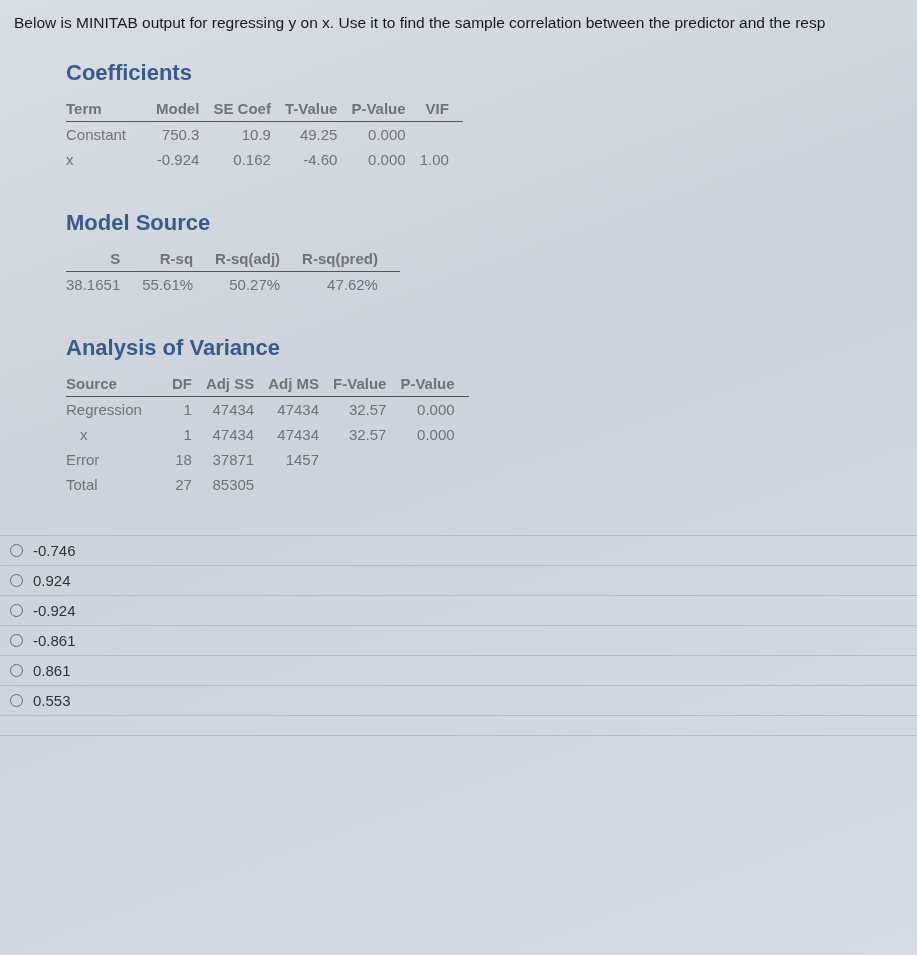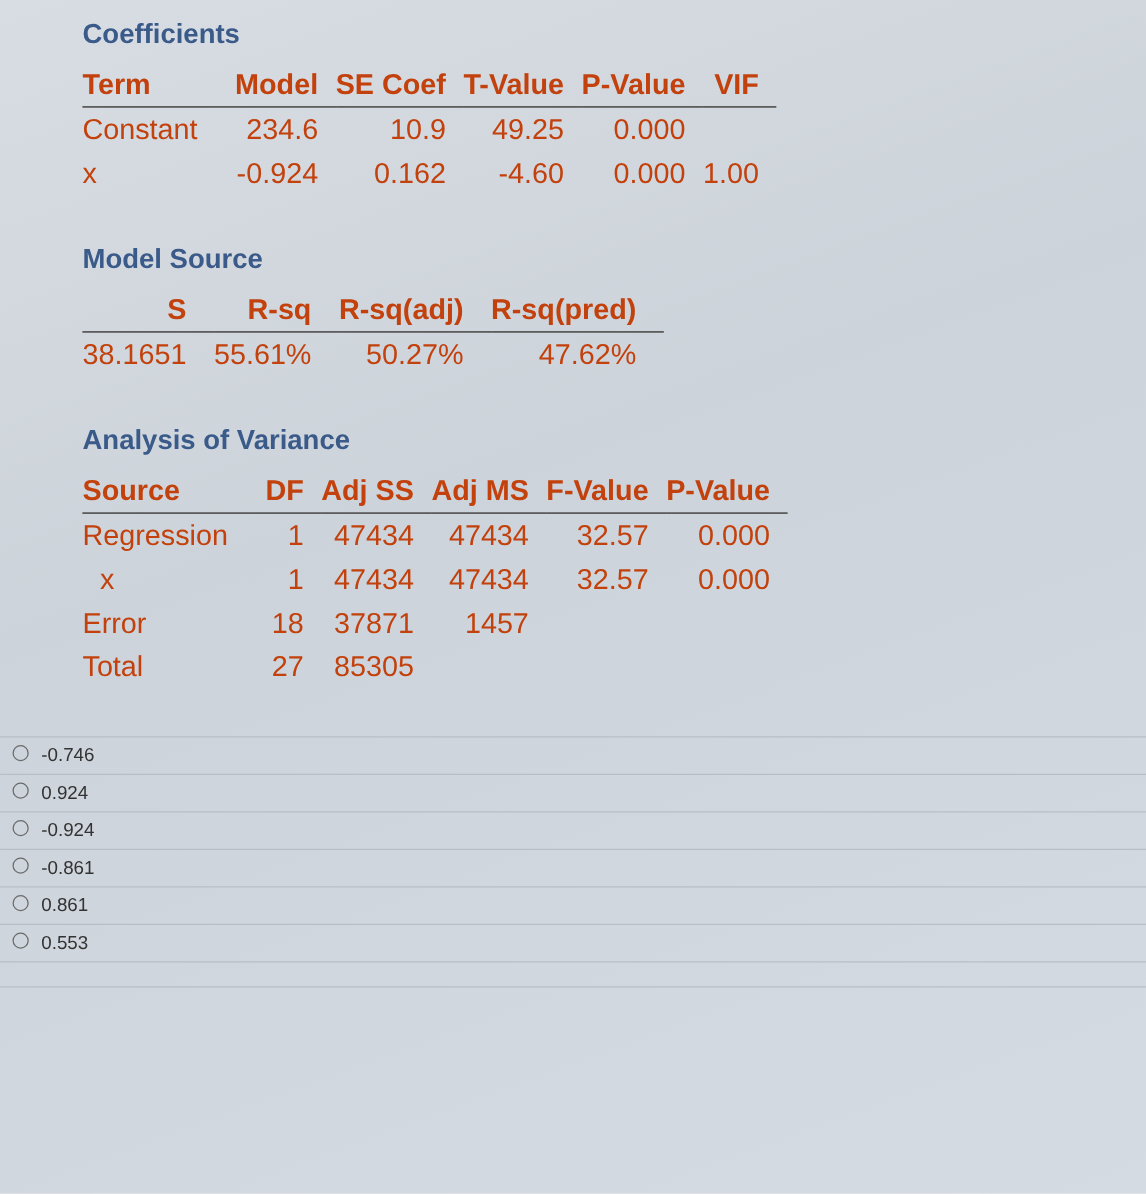--- a/index.html
+++ b/index.html
@@ -24,37 +24,38 @@
   h2.section {
     font-size: 22px;
     font-weight: bold;
     color: #3a5a8a;
     margin-bottom: 10px;
   }
   table { border-collapse: collapse; }
   th, td {
     padding: 4px 14px 4px 0;
     text-align: right;
-    font-size: 23px;
-    color: #c2410c;
+    font-size: 15px;
+    color: #737373;
     white-space: nowrap;
   }
   th { font-weight: bold; }
   td.label, th.label { text-align: left; padding-right: 30px; }
   thead tr th { border-bottom: 1.5px solid #555; }
   .topbar th { border-bottom: 1.5px solid #555; }
   .coef-table, .summary-table, .anova-table { margin-bottom: 38px; }
   .summary-table th, .summary-table td { padding-right: 22px; }
 
   .answers {
     margin-top: 10px;
     border-top: 1px solid #b8bec6;
   }
   .answer-row {
     display: flex;
+    align-items: center;
     border-bottom: 1px solid #b8bec6;
     padding: 6px 10px;
     font-size: 15px;
     color: #333;
   }
   .answer-row .radio {
     width: 13px; height: 13px;
     border: 1.5px solid #6a6a6a;
     border-radius: 50%;
     margin-right: 10px;
@@ -63,39 +64,40 @@
   }
   .ruled-extra {
     border-bottom: 1px solid #b8bec6;
     height: 20px;
   }
 </style>
 </head>
 <body>
 
 <div class="page">
+  <div class="prompt">Below is MINITAB output for regressing y on x. Use it to find the sample correlation between the predictor and the resp</div>
 
   <div class="indent">
 
     <h2 class="section">Coefficients</h2>
     <table class="coef-table">
       <thead>
         <tr class="topbar">
           <th class="label">Term</th>
           <th>Model</th>
           <th>SE Coef</th>
           <th>T-Value</th>
           <th>P-Value</th>
           <th>VIF</th>
         </tr>
       </thead>
       <tbody>
         <tr>
           <td class="label">Constant</td>
-          <td>234.6</td>
+          <td>750.3</td>
           <td>10.9</td>
           <td>49.25</td>
           <td>0.000</td>
           <td></td>
         </tr>
         <tr>
           <td class="label">x</td>
           <td>-0.924</td>
           <td>0.162</td>
           <td>-4.60</td>

